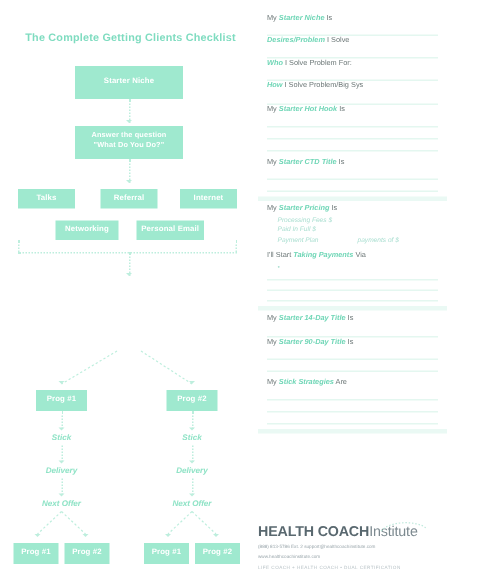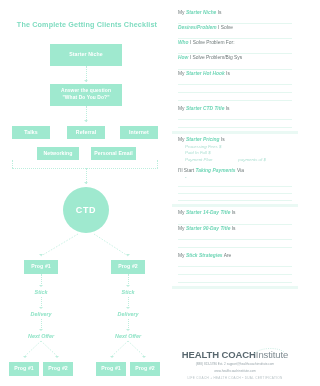--- a/index.html
+++ b/index.html
@@ -155,21 +155,21 @@
   }
 
   .sec-gap { height: 4px; }
 
   
   .footer {
     position: absolute;
     left: 172px;
     bottom: 6px;
     width: 126px;
-    text-align: center;
+    text-align: left;
   }
   .logo {
     font-size: 9.5px;
     letter-spacing: -0.1px;
     white-space: nowrap;
     color: #5c6b74;
   }
   .logo .bold { font-weight: 700; color: #59686f; }
   .logo .light { font-weight: 400; color: #7d8a90; }
   .logo-sub {
@@ -222,21 +222,20 @@
 
     <div class="node" style="left:37px; top:143px; width:42px; height:13px;">Networking</div>
     <div class="node" style="left:91px; top:143px; width:45px; height:13px;">Personal Email</div>
 
     <div class="hline" style="left:12px; top:164px; width:146px;"></div>
     <div class="vline" style="left:12px; top:156px; height:8px;"></div>
     <div class="vline" style="left:157px; top:156px; height:8px;"></div>
     <div class="vline" style="left:86px; top:164px; height:16px;"></div>
     <div class="arrow" style="left:84px; top:178px;"></div>
 
-    <div class="circle-node" style="left:63px; top:183px; width:46px; height:46px;">CTD</div>
 
     <svg class="diag" style="left:0; top:228px; width:172px; height:26px;">
       <line x1="78" y1="2" x2="41" y2="24" stroke="#bdeedd" stroke-width="0.8" stroke-dasharray="1.5,1.5"></line>
       <line x1="94" y1="2" x2="128" y2="24" stroke="#bdeedd" stroke-width="0.8" stroke-dasharray="1.5,1.5"></line>
     </svg>
     <div class="arrow" style="left:39px; top:250px;"></div>
     <div class="arrow" style="left:126px; top:250px;"></div>
 
     <div class="node" style="left:24px; top:256px; width:34px; height:14px;">Prog #1</div>
 

